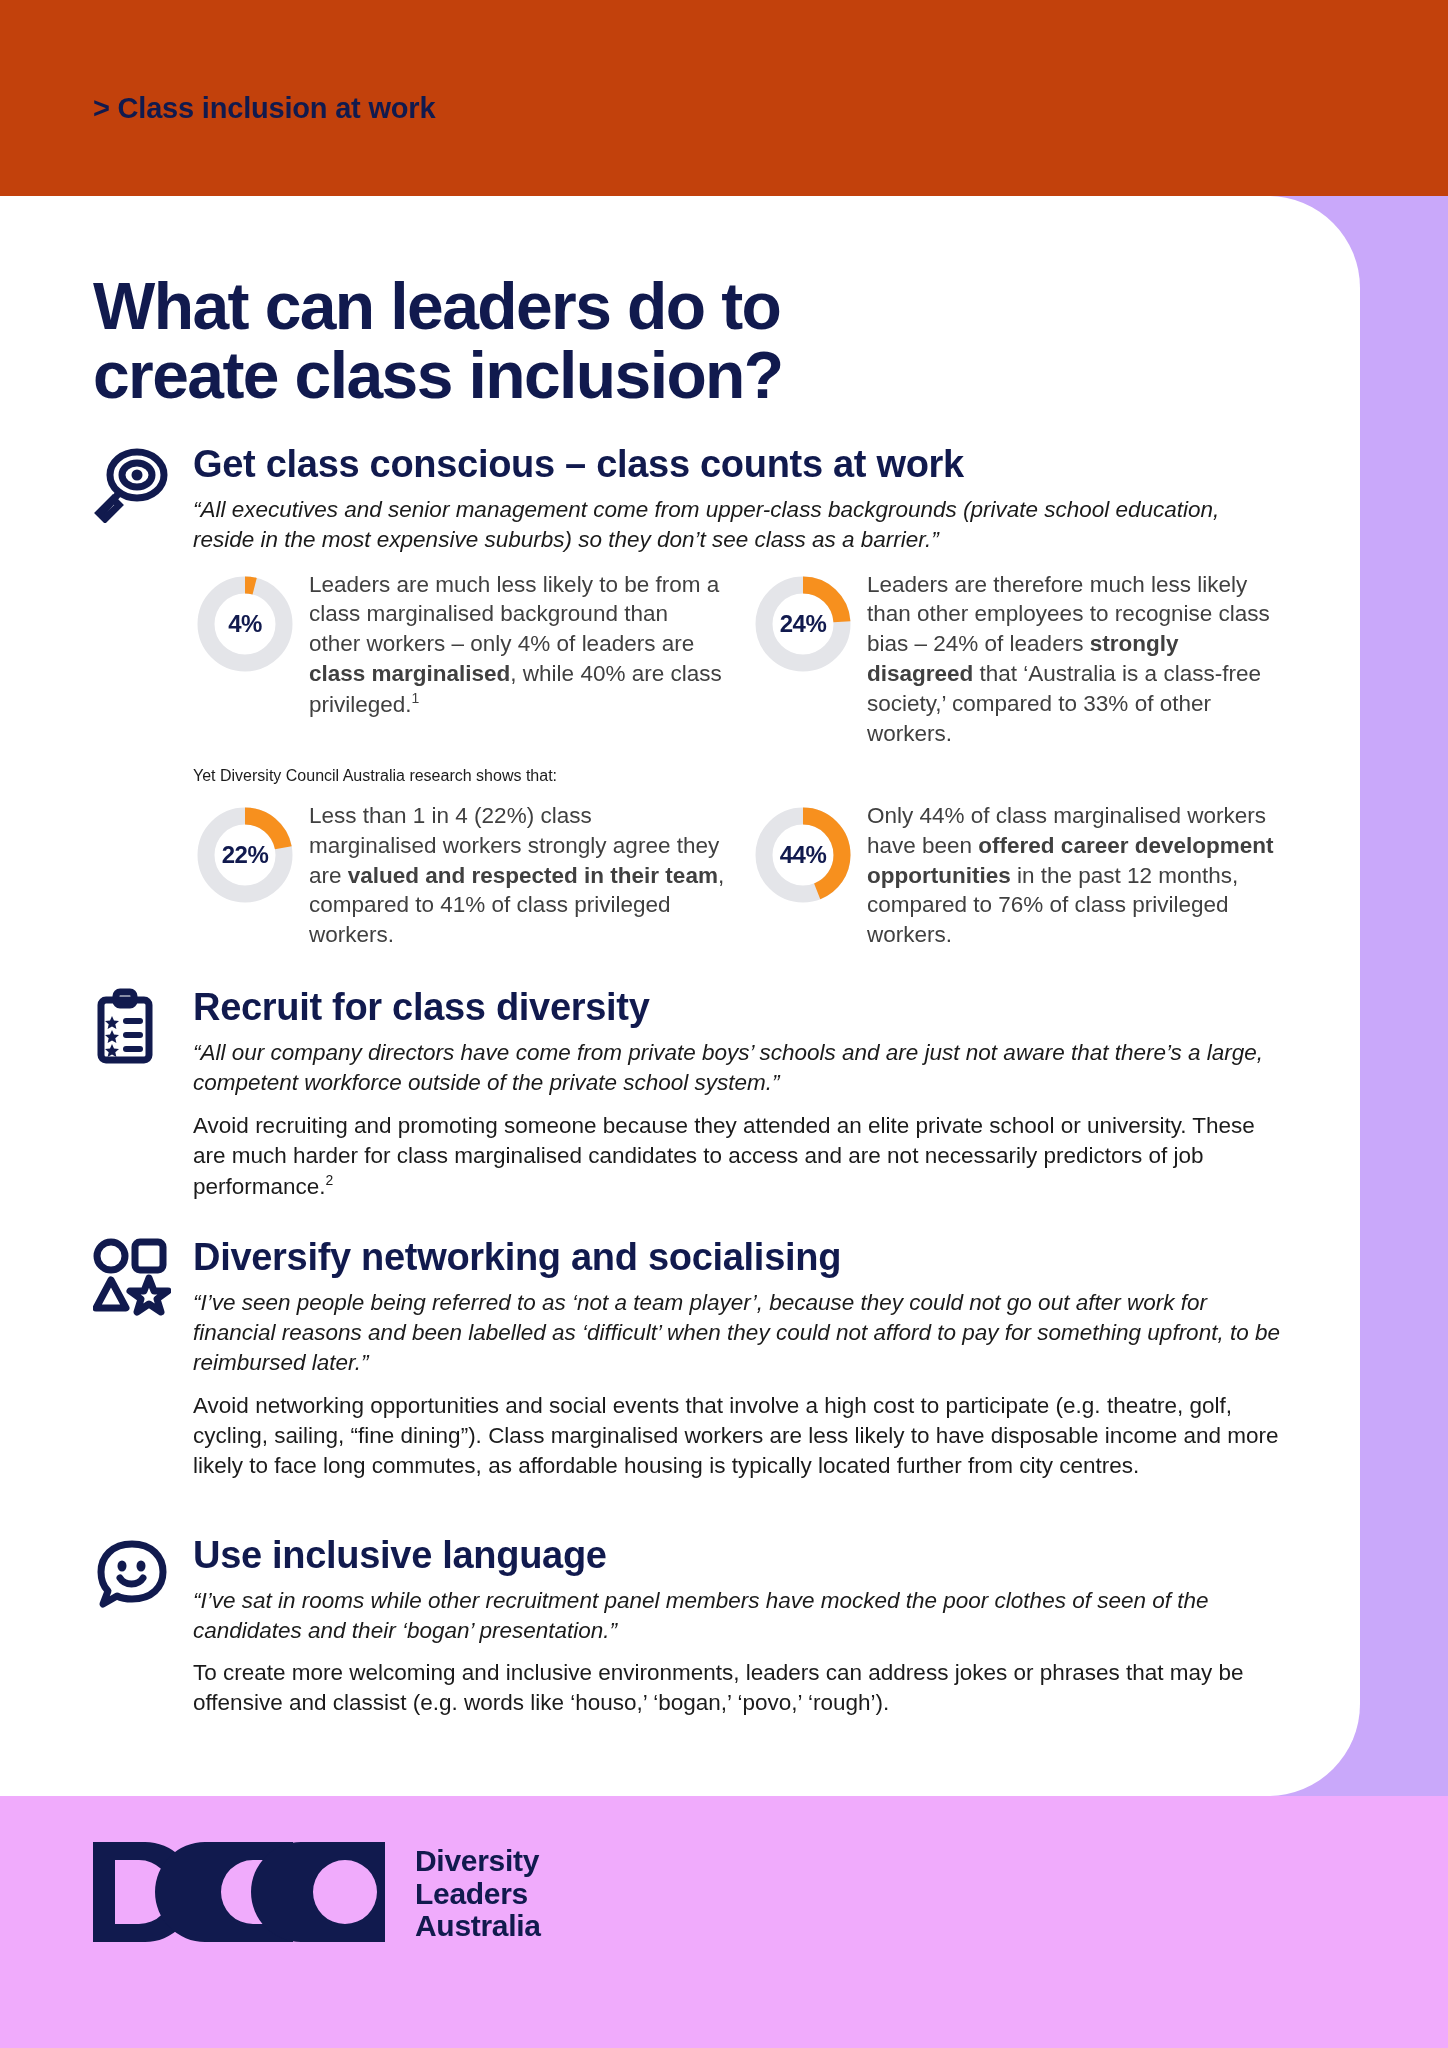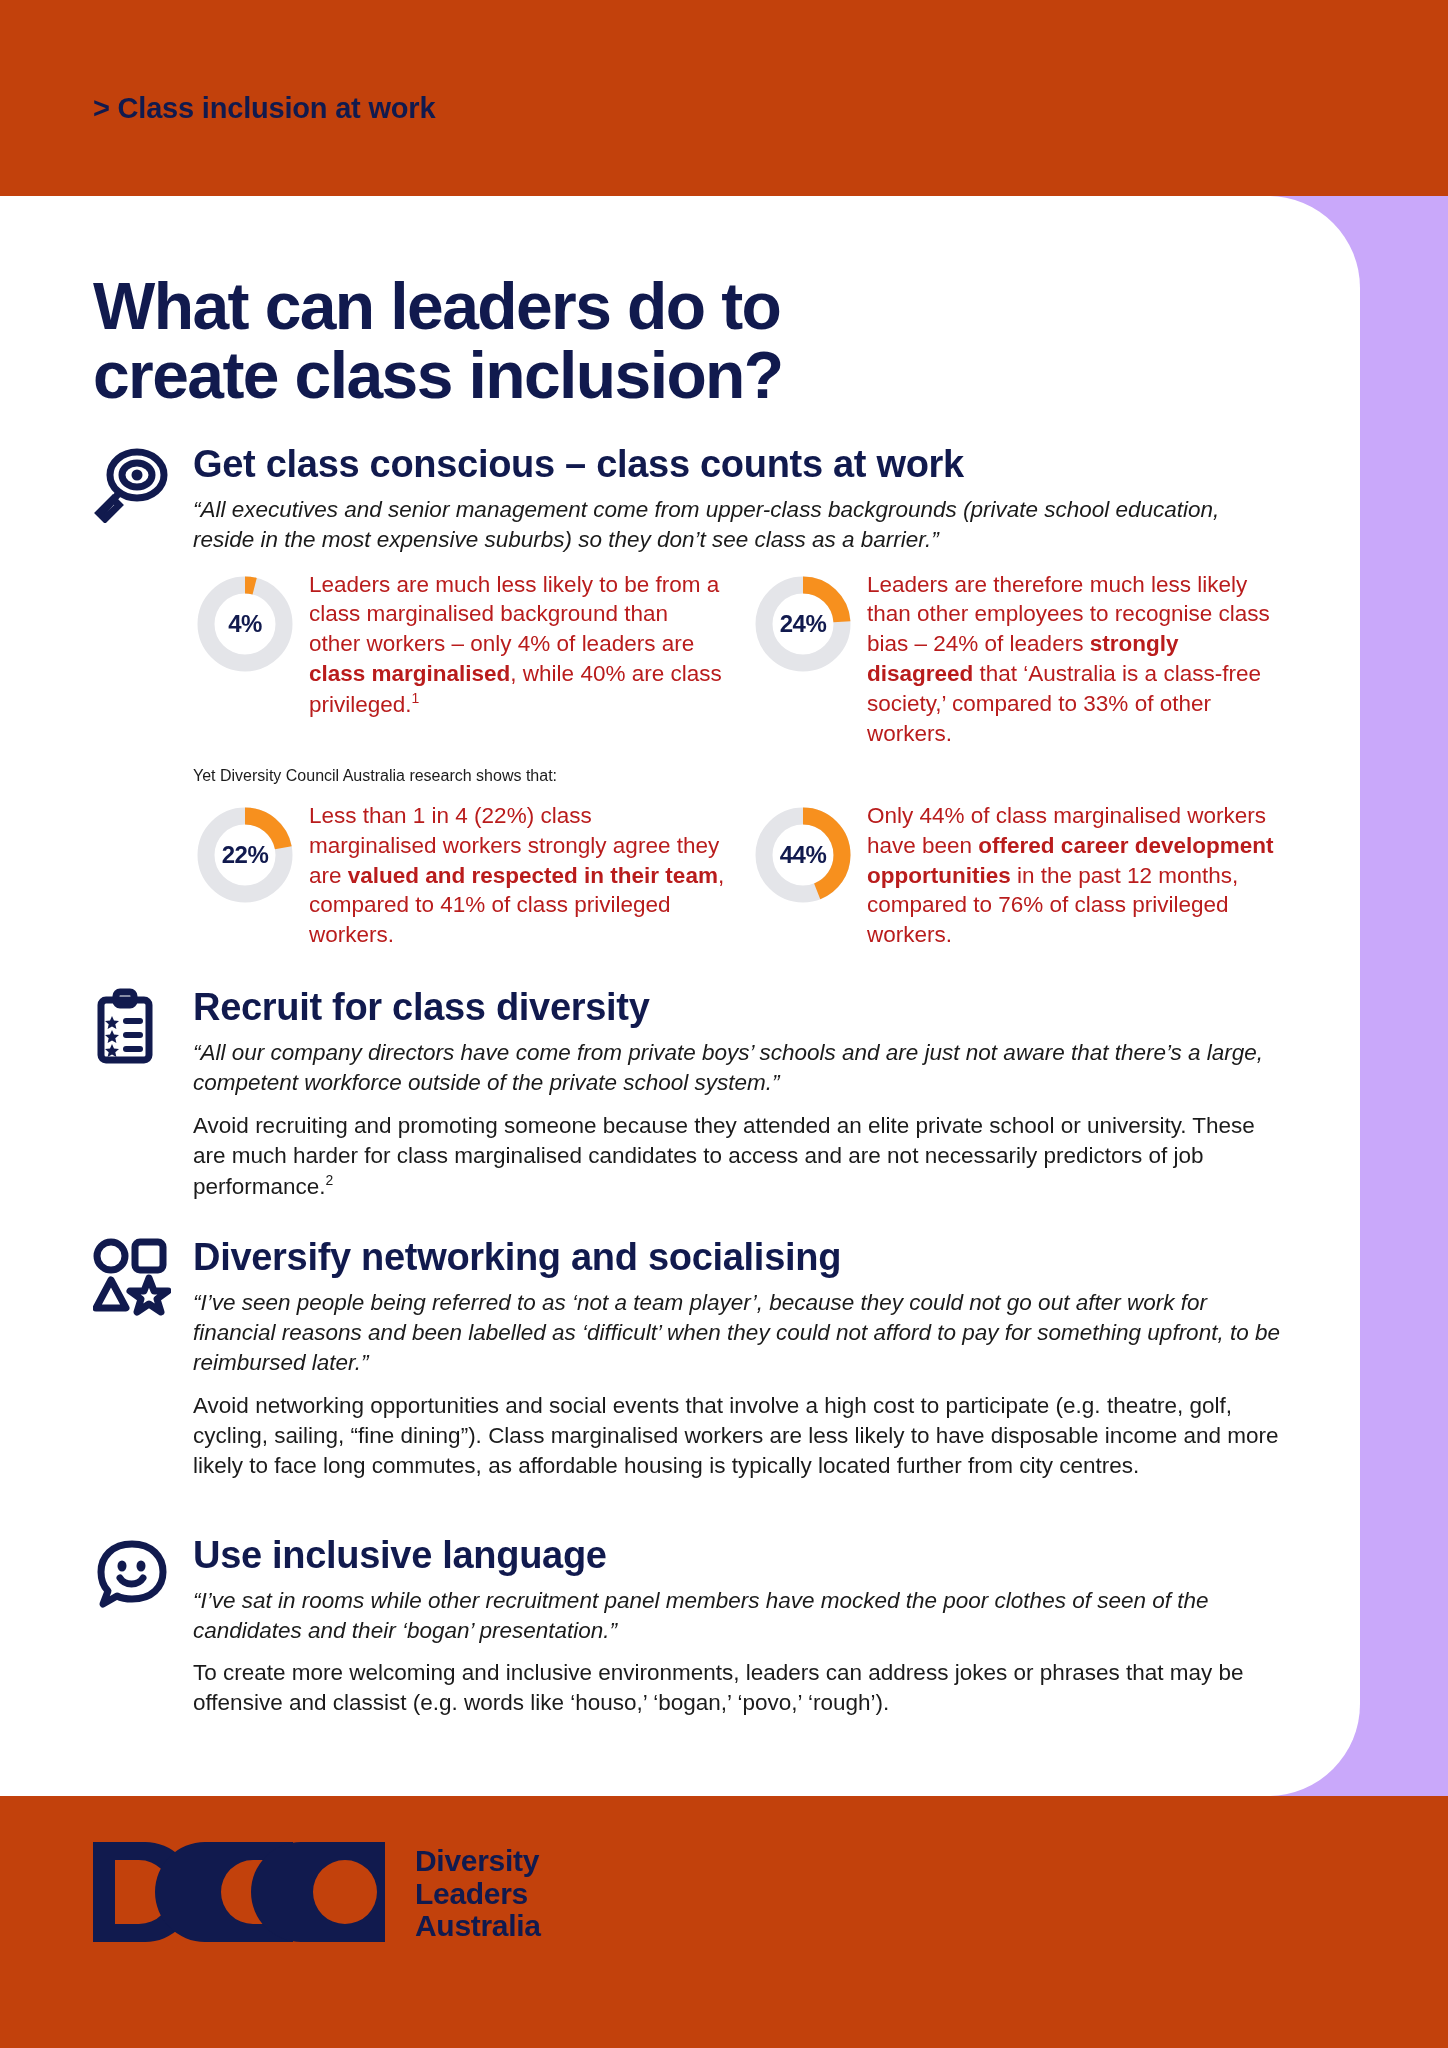--- a/index.html
+++ b/index.html
@@ -127,40 +127,40 @@
     align-items: center;
     justify-content: center;
     font-size: 24px;
     font-weight: bold;
     color: #111a4e;
     letter-spacing: -0.5px;
   }
   .stat-text {
     font-size: 22.5px;
     line-height: 1.33;
-    color: #b91c1c;
+    color: #404040;
     flex: 1 1 auto;
   }
   .stat-text b { font-weight: bold; }
 
   .intro-line {
     font-size: 16px;
     line-height: 1.35;
     color: #1b1b1b;
     margin-top: 16px;
   }
 
   
   .footer {
     position: absolute;
     left: 0;
     bottom: 0;
     width: 1448px;
     height: 252px;
-    background: #c2410c;
+    background: #f0abfc;
   }
   .logo {
     position: absolute;
     left: 93px;
     top: 38px;
     display: flex;
     align-items: center;
     gap: 22px;
   }
   .logo-mark { display: block; }

